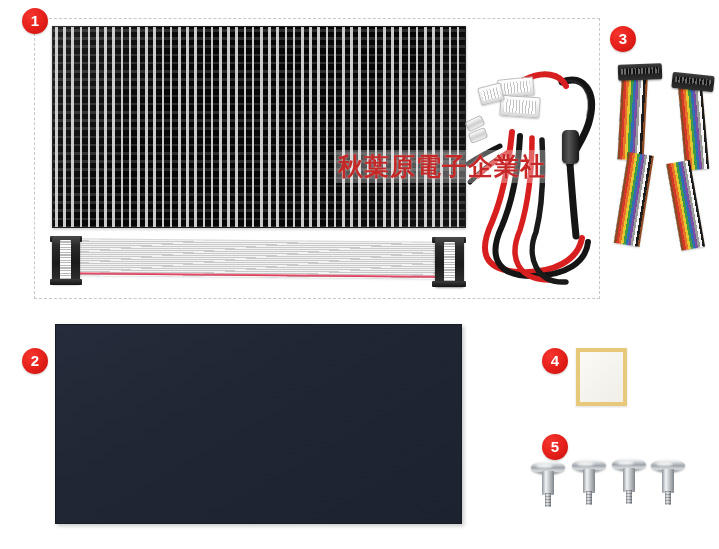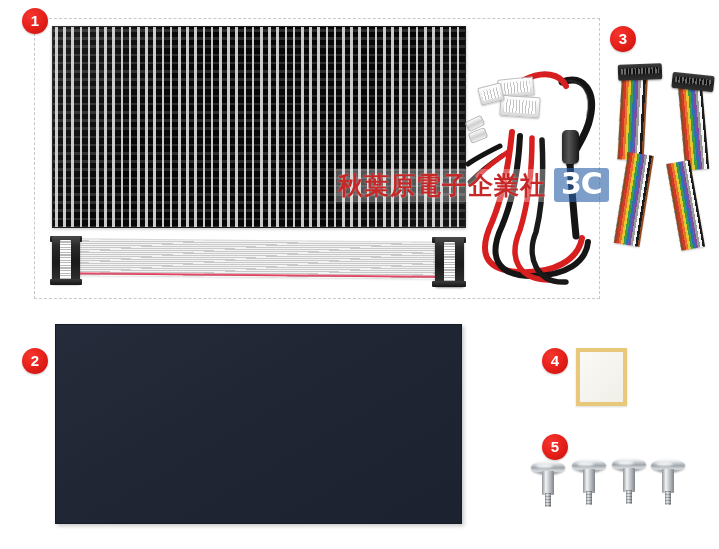--- a/index.html
+++ b/index.html
@@ -258,23 +258,22 @@
 <body>
 
 <div id="scene">
 
   <div class="dashed-box" style="left:34px; top:18px; width:566px; height:281px;"></div>
 
   <div class="led-panel" style="left:52px; top:26px; width:414px; height:202px;">
     <div class="led-sheen"></div>
   </div>
 
-  <div class="wm-wrap" style="left:336px; top:168px;">
+  <div class="wm-wrap" style="left:336px; top:150px;">
     <span class="wm-text">秋葉原電子企業社</span>
-    <span class="wm-logo">3C</span>
   </div>
 
   <div>
 
     <div class="ribbon-gray" style="left:74px; top:240px; width:364px; height:36px; transform:rotate(0.55deg);"></div>
     <div class="ribbon-redline" style="left:74px; top:274px; width:364px; transform:rotate(0.55deg);"></div>
 
     <div class="idc-ear" style="left:50px; top:236px; width:32px; height:6px;"></div>
     <div class="idc-conn" style="left:52px; top:236px; width:28px; height:48px;"></div>
     <div class="idc-ear" style="left:50px; top:279px; width:32px; height:6px;"></div>

